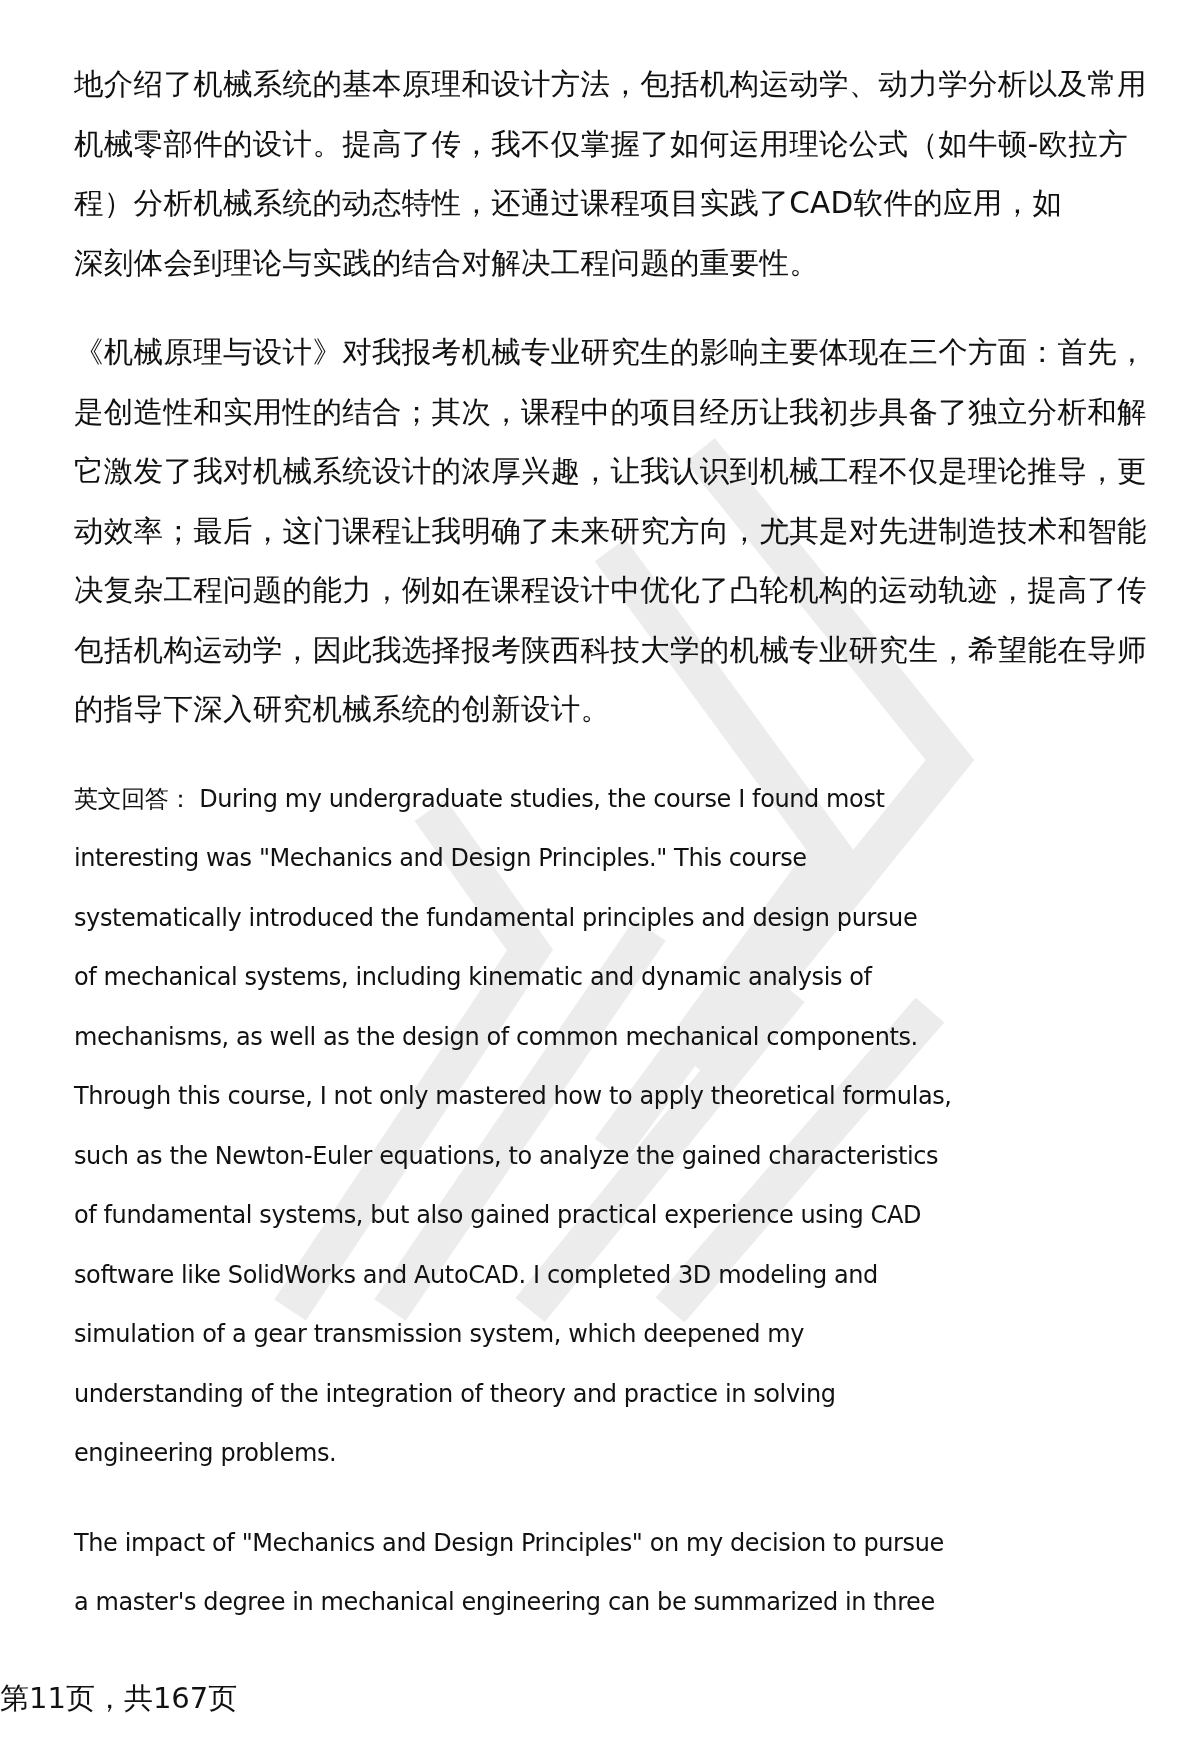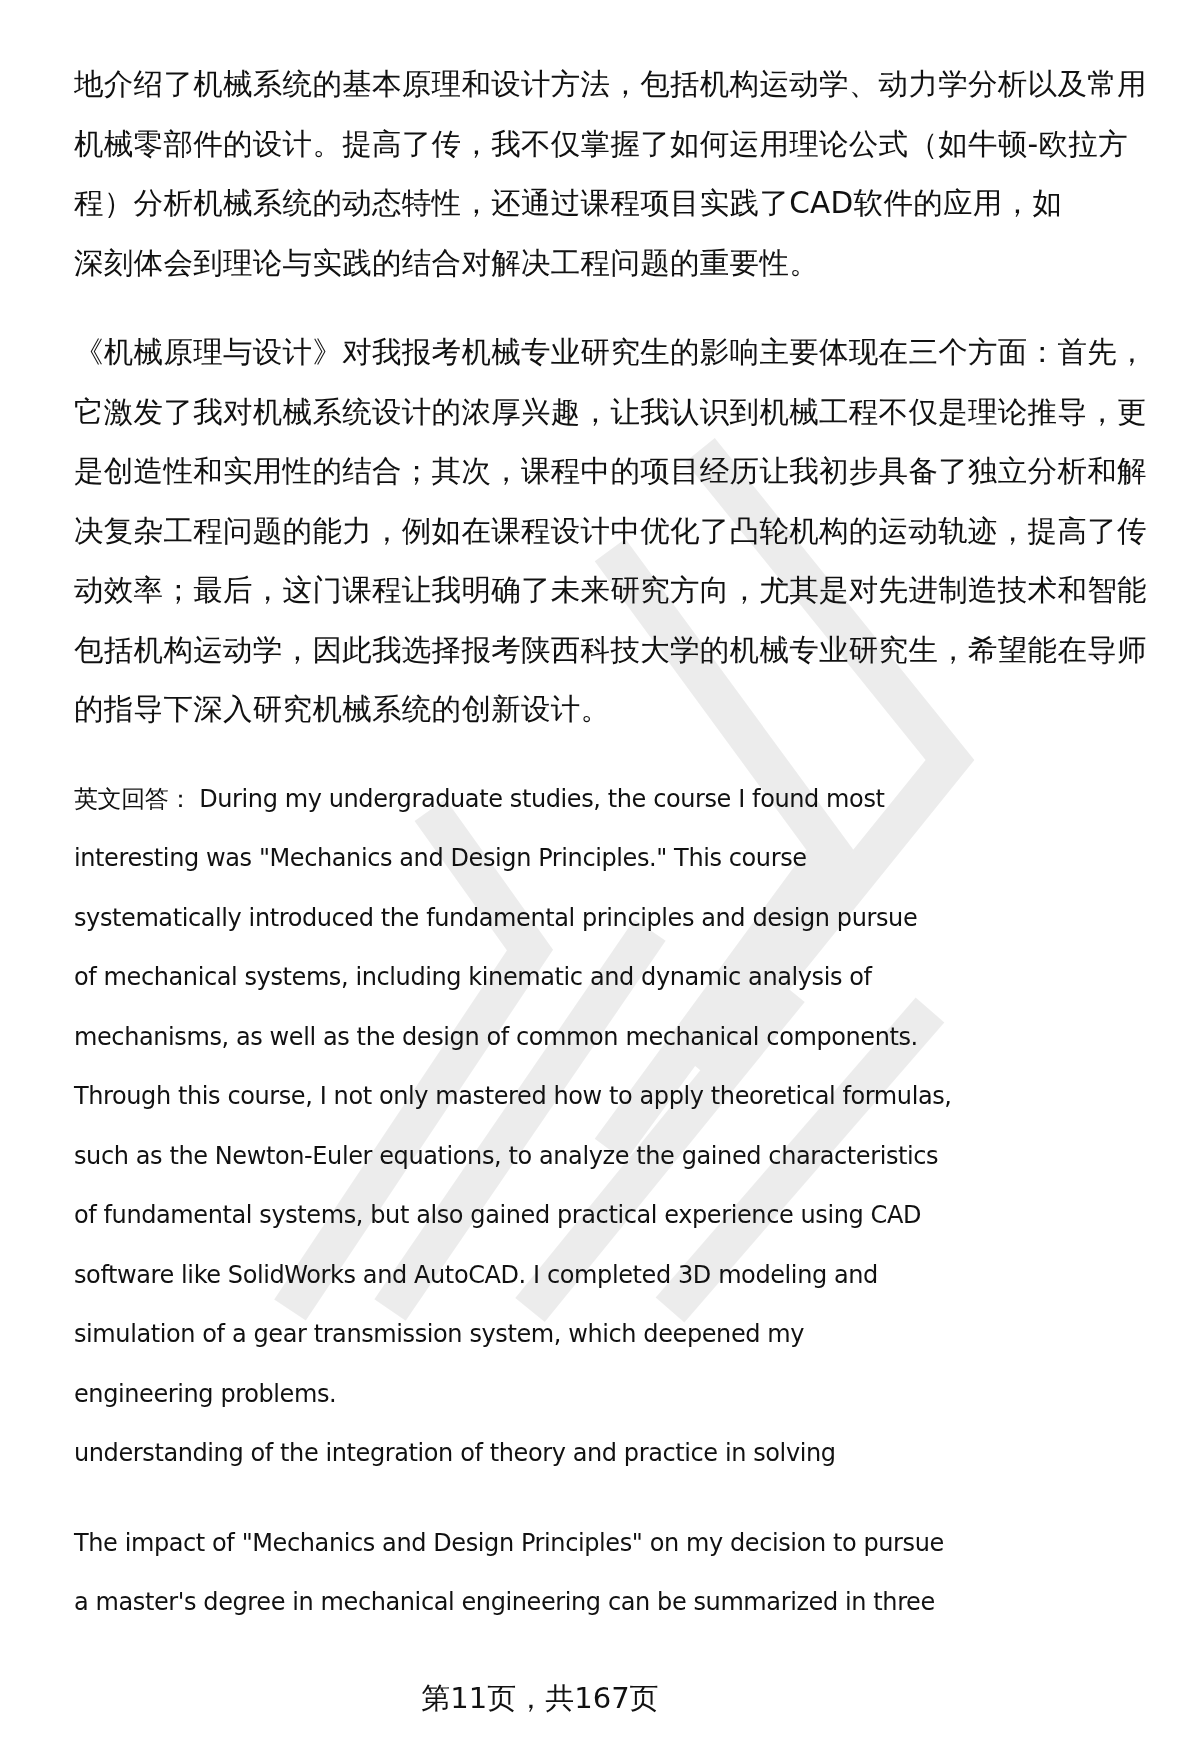--- a/index.html
+++ b/index.html
@@ -57,21 +57,20 @@
       letter-spacing: -0.4px;
     }
     .gap {
       height: 30px;
     }
     .footer {
       position: absolute;
       left: 0;
       width: 1080px;
       top: 1678px;
-      text-align: center;
       font-size: 29px;
       line-height: 40px;
       z-index: 1;
     }
   </style>
 </head>
 <body>
 
 <div class="page">
 
@@ -92,43 +91,43 @@
       <span class="line">地介绍了机械系统的基本原理和设计方法，包括机构运动学、动力学分析以及常用</span>
       <span class="line">机械零部件的设计。提高了传，我不仅掌握了如何运用理论公式（如牛顿-欧拉方</span>
       <span class="line">程）分析机械系统的动态特性，还通过课程项目实践了CAD软件的应用，如</span>
       <span class="line">深刻体会到理论与实践的结合对解决工程问题的重要性。</span>
     </div>
 
     <div class="gap"></div>
 
     <div class="para zh">
       <span class="line">《机械原理与设计》对我报考机械专业研究生的影响主要体现在三个方面：首先，</span>
+      <span class="line">是创造性和实用性的结合；其次，课程中的项目经历让我初步具备了独立分析和解</span>
       <span class="line">它激发了我对机械系统设计的浓厚兴趣，让我认识到机械工程不仅是理论推导，更</span>
-      <span class="line">是创造性和实用性的结合；其次，课程中的项目经历让我初步具备了独立分析和解</span>
+      <span class="line">动效率；最后，这门课程让我明确了未来研究方向，尤其是对先进制造技术和智能</span>
       <span class="line">决复杂工程问题的能力，例如在课程设计中优化了凸轮机构的运动轨迹，提高了传</span>
-      <span class="line">动效率；最后，这门课程让我明确了未来研究方向，尤其是对先进制造技术和智能</span>
       <span class="line">包括机构运动学，因此我选择报考陕西科技大学的机械专业研究生，希望能在导师</span>
       <span class="line">的指导下深入研究机械系统的创新设计。</span>
     </div>
 
     <div class="gap"></div>
 
     <div class="para en">
       <span class="line">英文回答：  During my undergraduate studies, the course I found most</span>
       <span class="line">interesting was "Mechanics and Design Principles." This course</span>
       <span class="line">systematically introduced the fundamental principles and design pursue</span>
       <span class="line">of mechanical systems, including kinematic and dynamic analysis of</span>
       <span class="line">mechanisms, as well as the design of common mechanical components.</span>
       <span class="line">Through this course, I not only mastered how to apply theoretical formulas,</span>
       <span class="line">such as the Newton-Euler equations, to analyze the gained characteristics</span>
       <span class="line">of fundamental systems, but also gained practical experience using CAD</span>
       <span class="line">software like SolidWorks and AutoCAD. I completed 3D modeling and</span>
       <span class="line">simulation of a gear transmission system, which deepened my</span>
+      <span class="line">understanding of the integration of theory and practice in solving</span>
       <span class="line">engineering problems.</span>
-      <span class="line">understanding of the integration of theory and practice in solving</span>
     </div>
 
     <div class="gap"></div>
 
     <div class="para en">
       <span class="line">The impact of "Mechanics and Design Principles" on my decision to pursue</span>
       <span class="line">a master's degree in mechanical engineering can be summarized in three</span>
     </div>
 
   </div>

